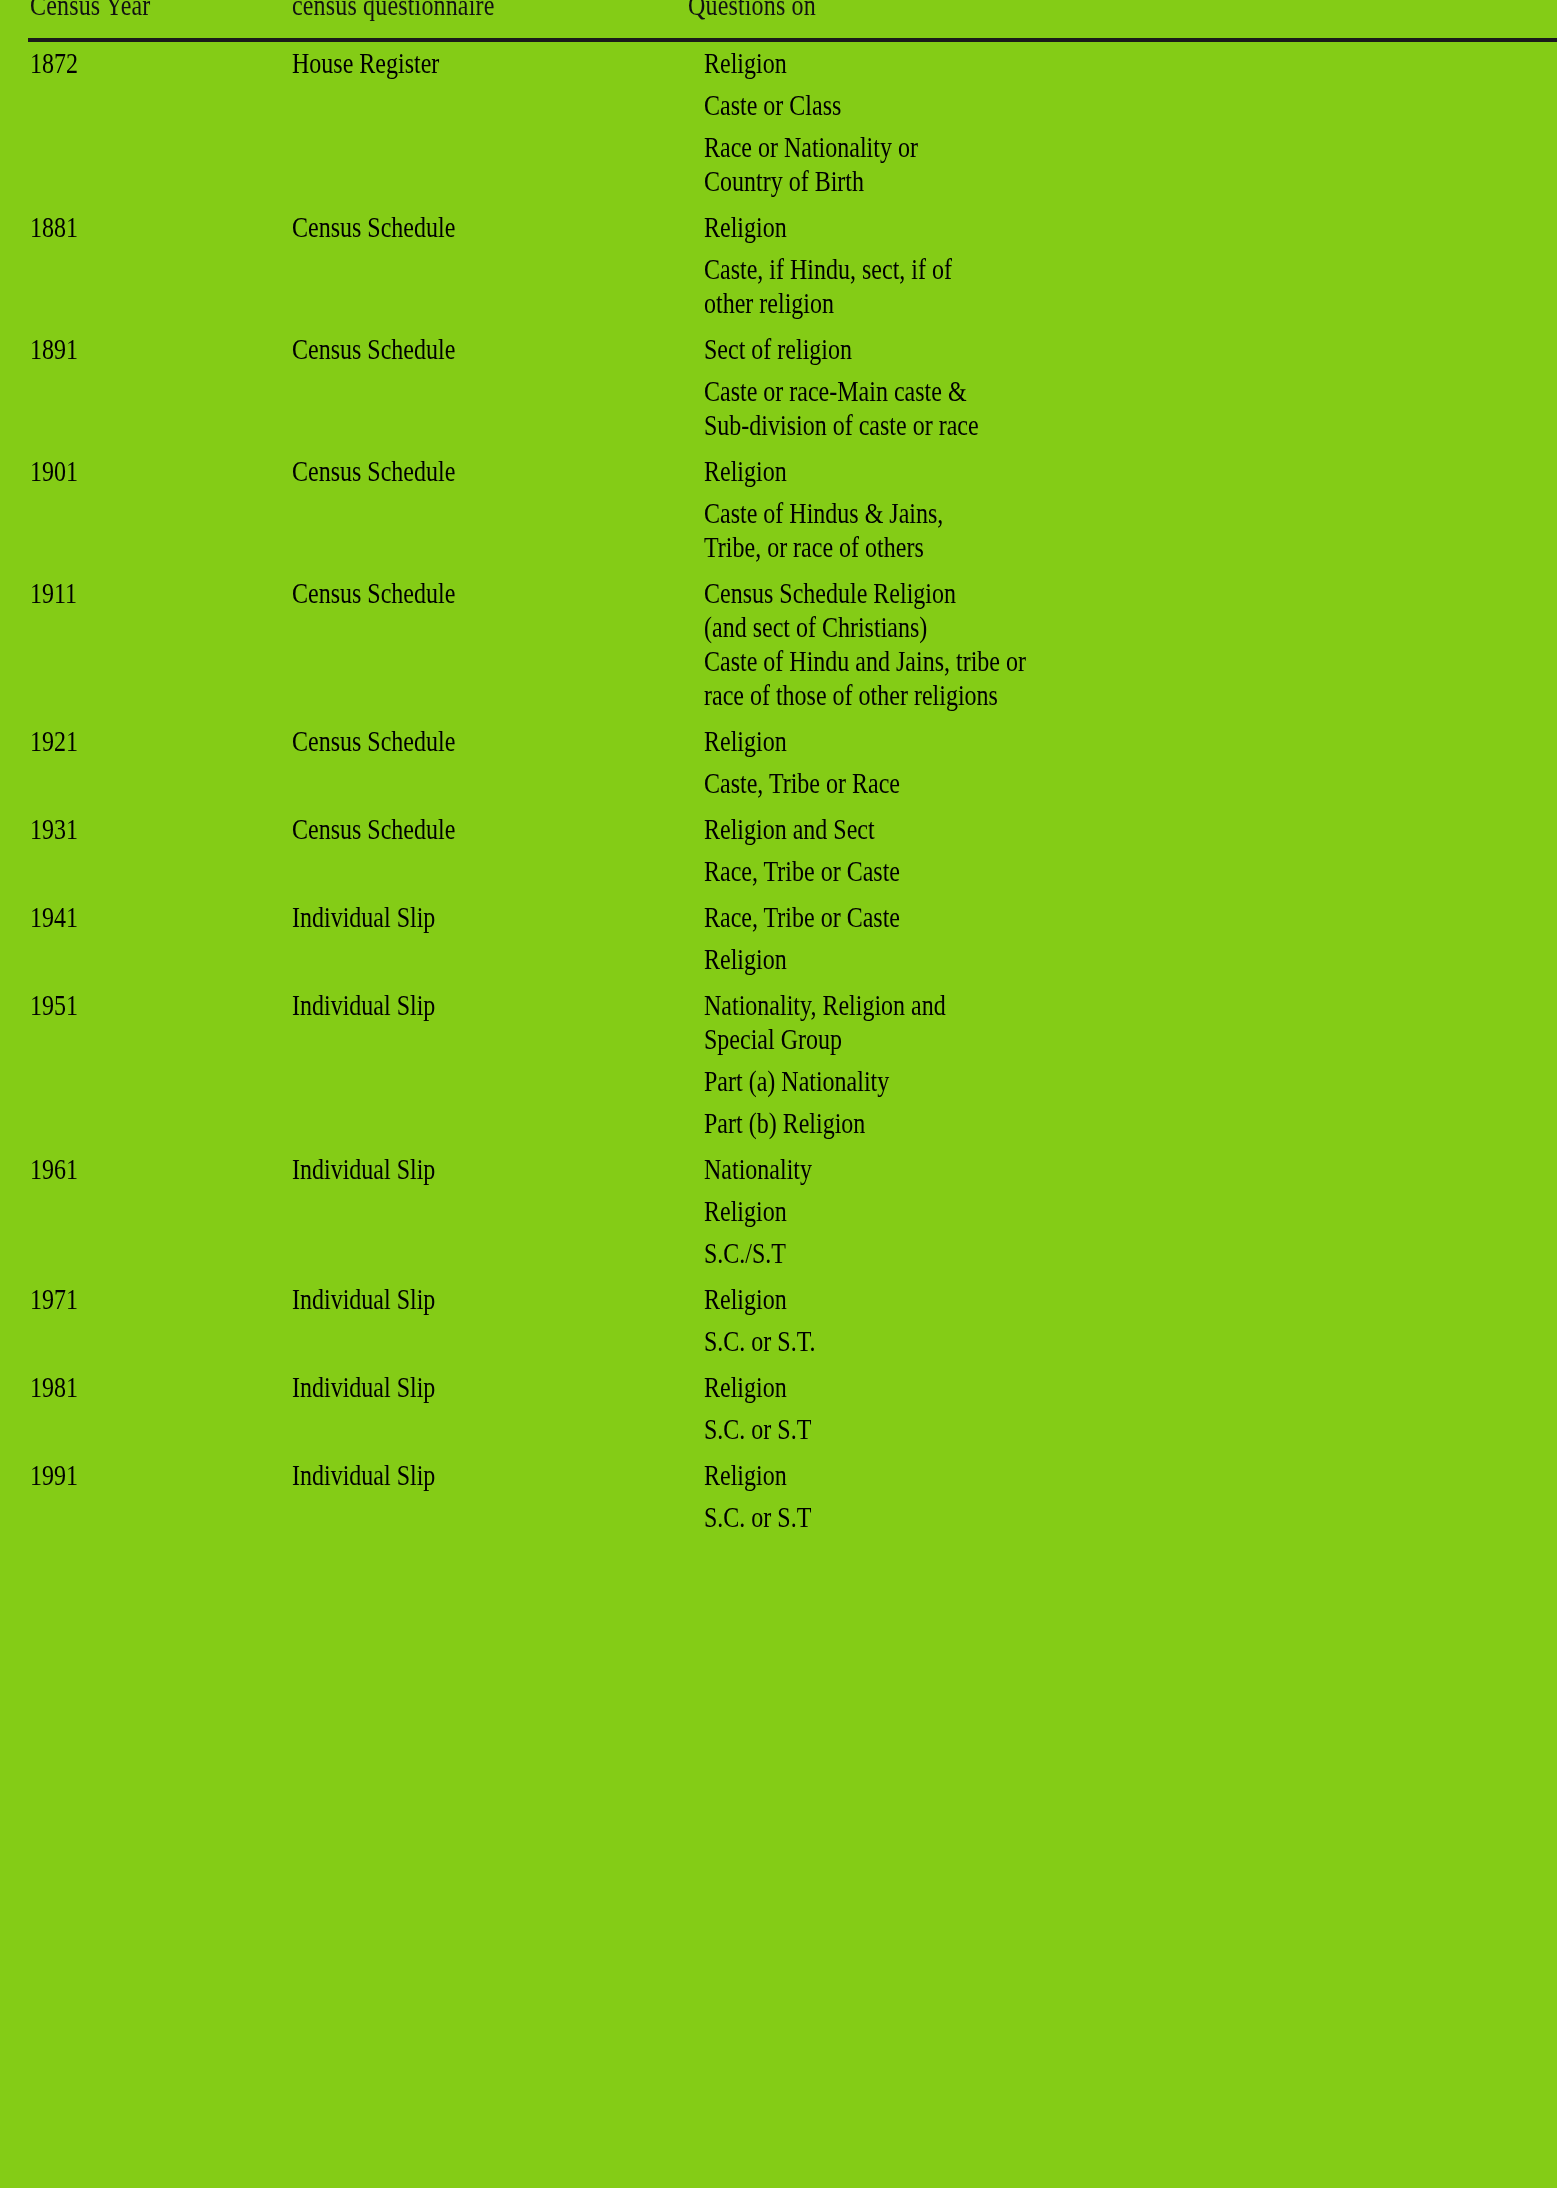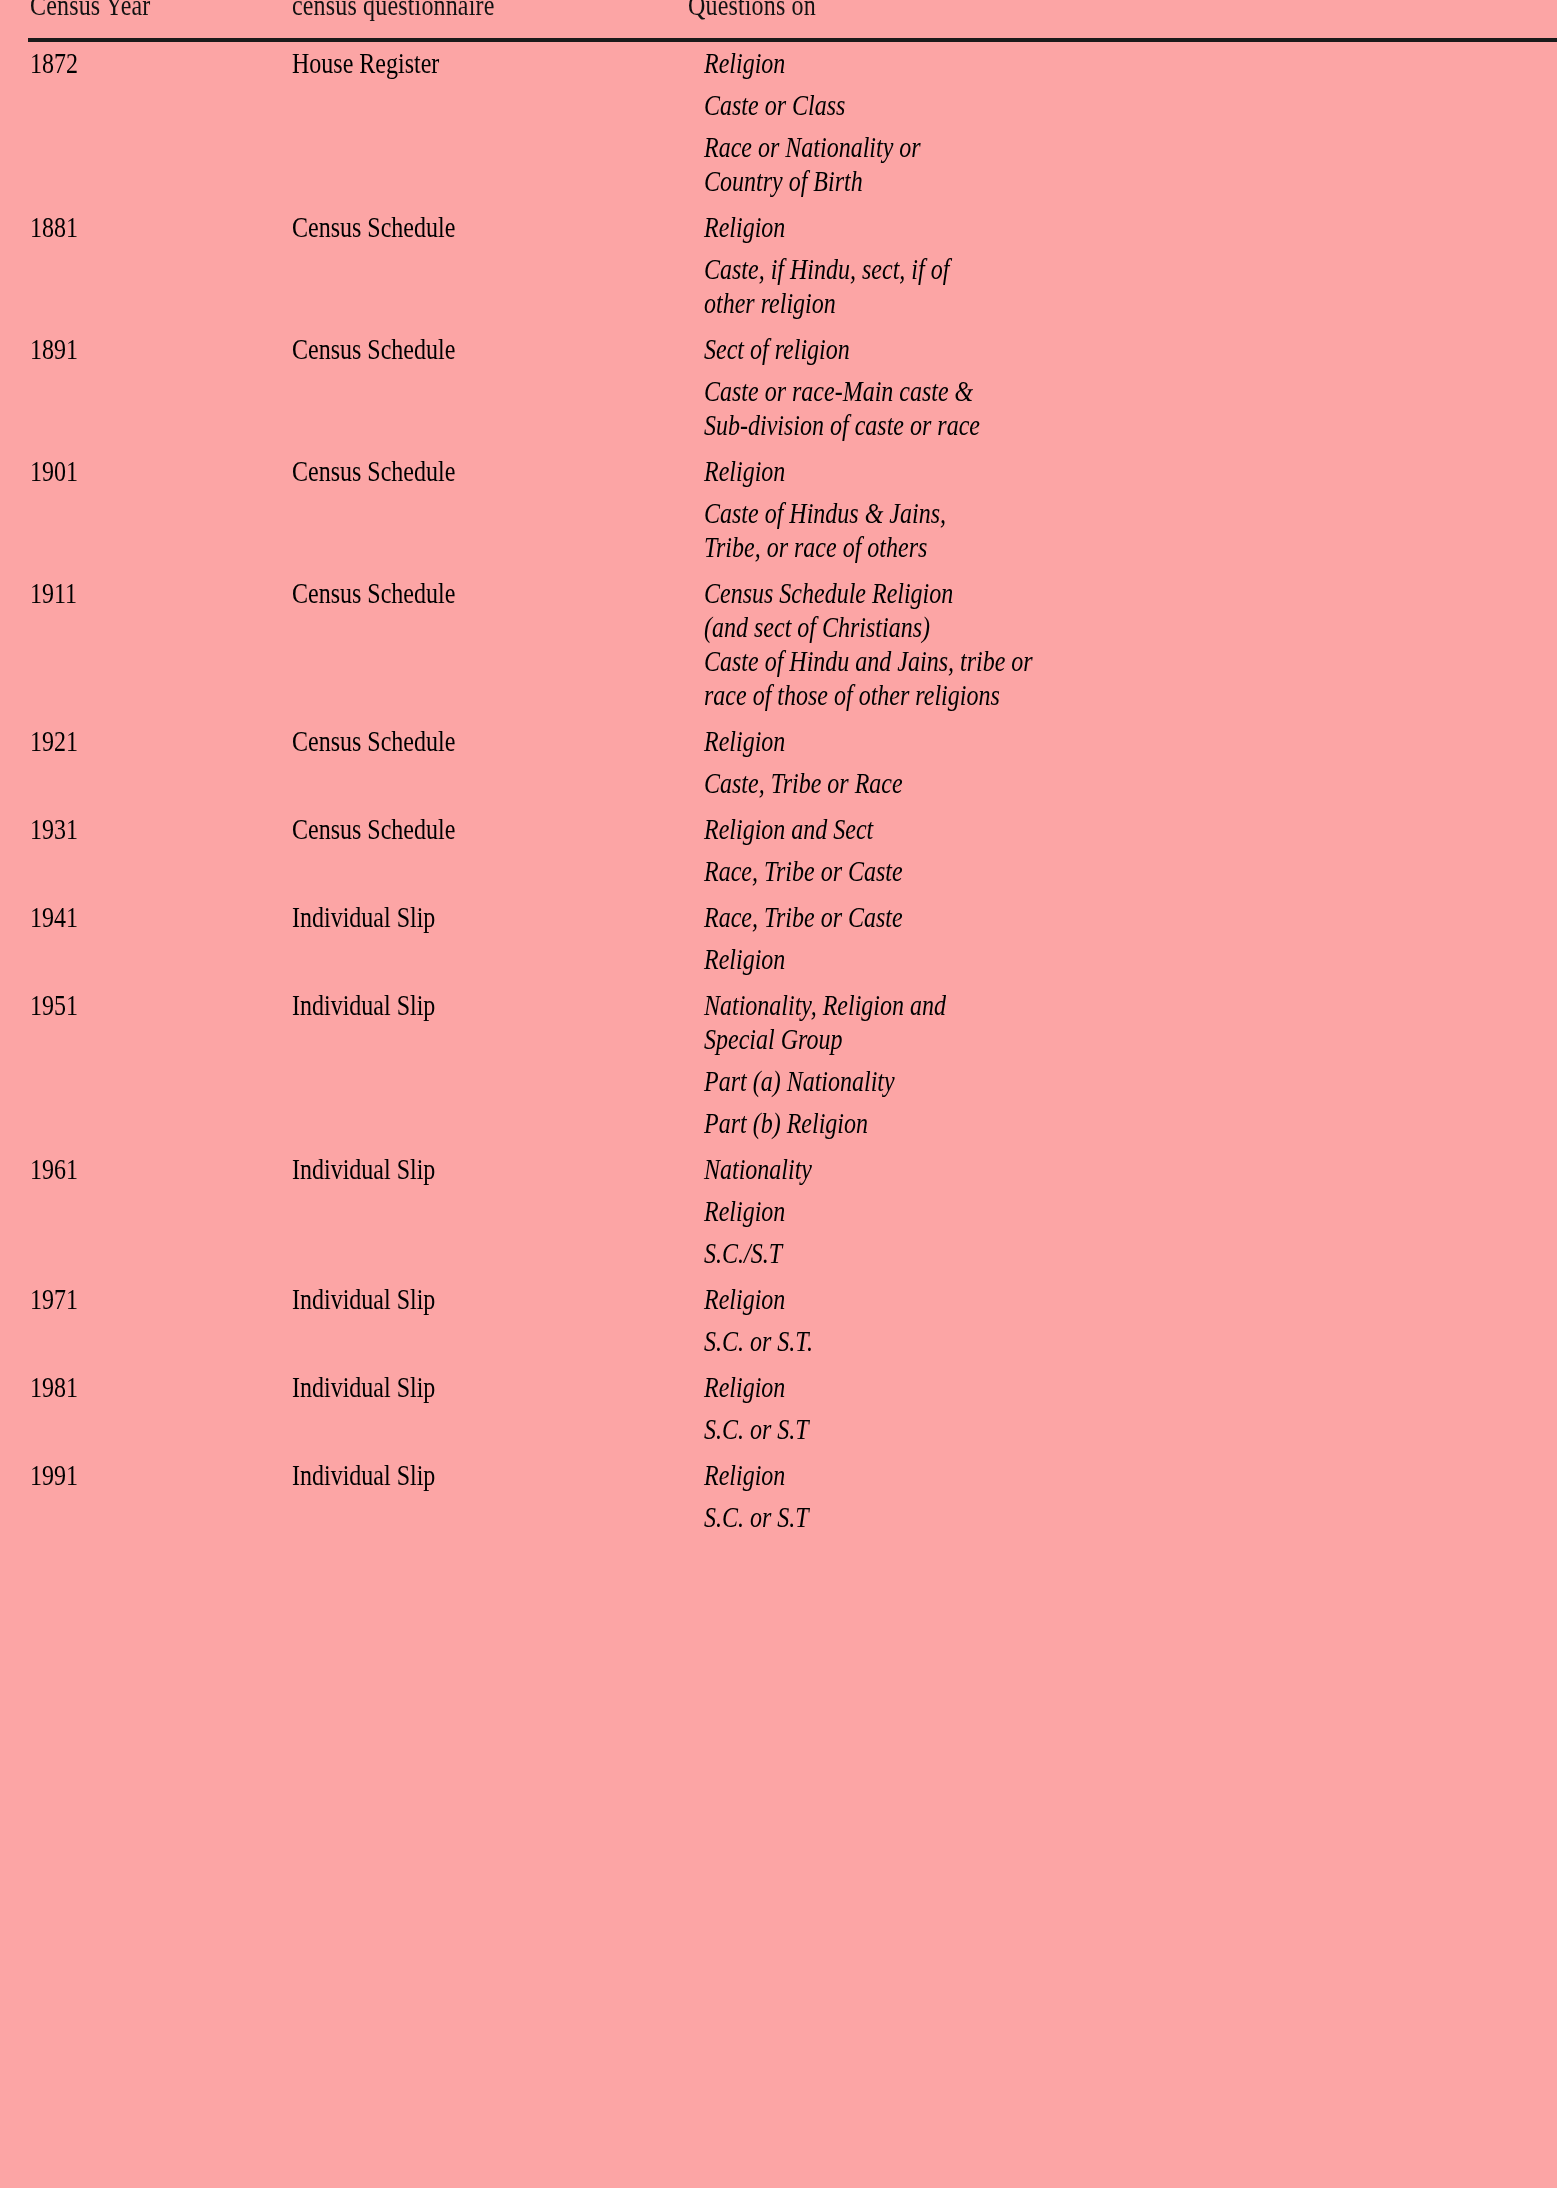--- a/index.html
+++ b/index.html
@@ -11,21 +11,21 @@
     width: 1557px;
     height: 2188px;
     overflow: hidden;
     font-family: "Liberation Serif", "DejaVu Serif", serif;
     color: #000000;
   }
   .sheet {
     position: relative;
     width: 1557px;
     height: 2188px;
-    background: #fca5a5;
+    background: #84cc16;
   }
 
   
   .table-header {
     position: absolute;
     left: 0;
     top: -12px;
     width: 1557px;
     height: 46px;
   }
@@ -74,21 +74,20 @@
     white-space: nowrap;
     transform: scaleX(0.80);
     transform-origin: left top;
   }
   .cell-year  { left: 30px; }
   .cell-quest { left: 292px; }
 
   .cell-questions {
     margin-left: 688px;
     width: 760px;
-    font-style: italic;
   }
   .qline {
     font-size: 30px;
     line-height: 34px;
     transform: scaleX(0.80);
     transform-origin: left top;
     width: 125%;
   }
   .qitem { margin-bottom: 8px; }
   .qitem:last-child { margin-bottom: 0; }

